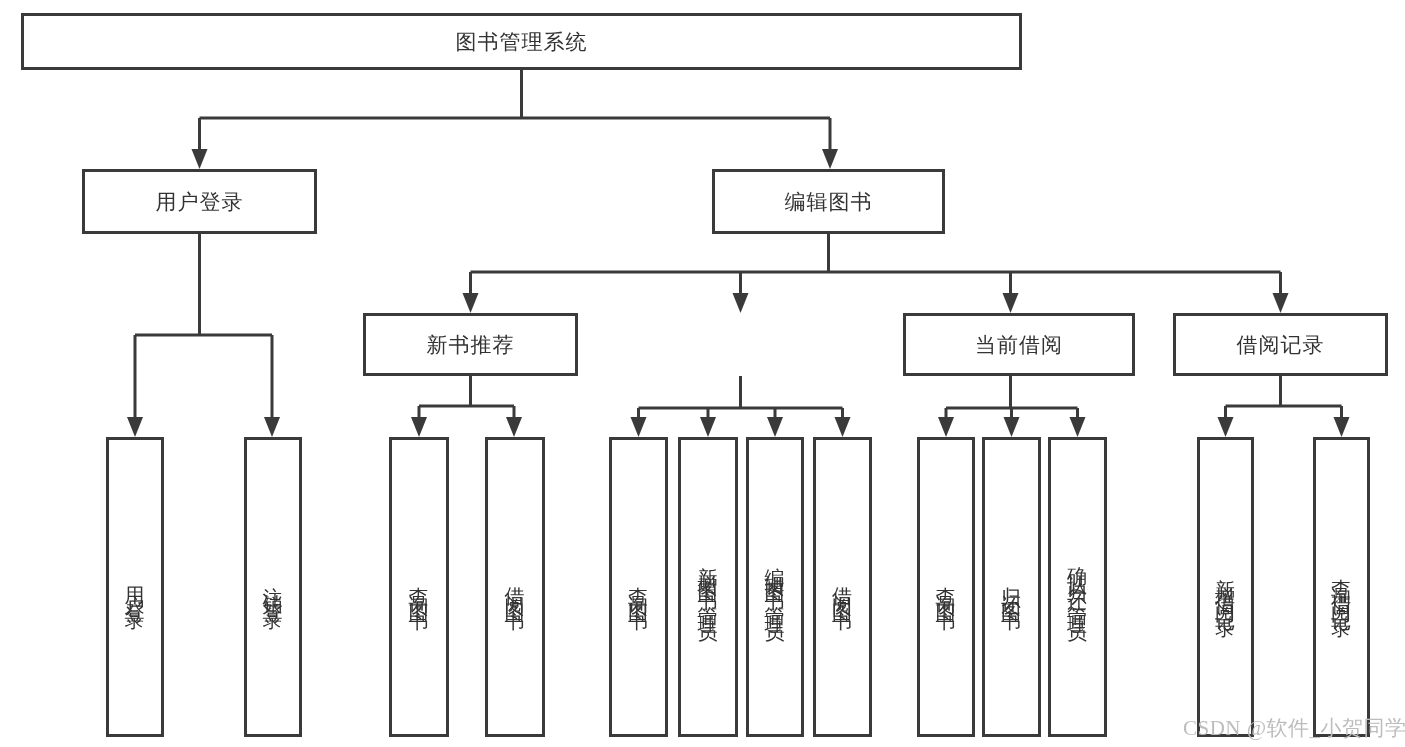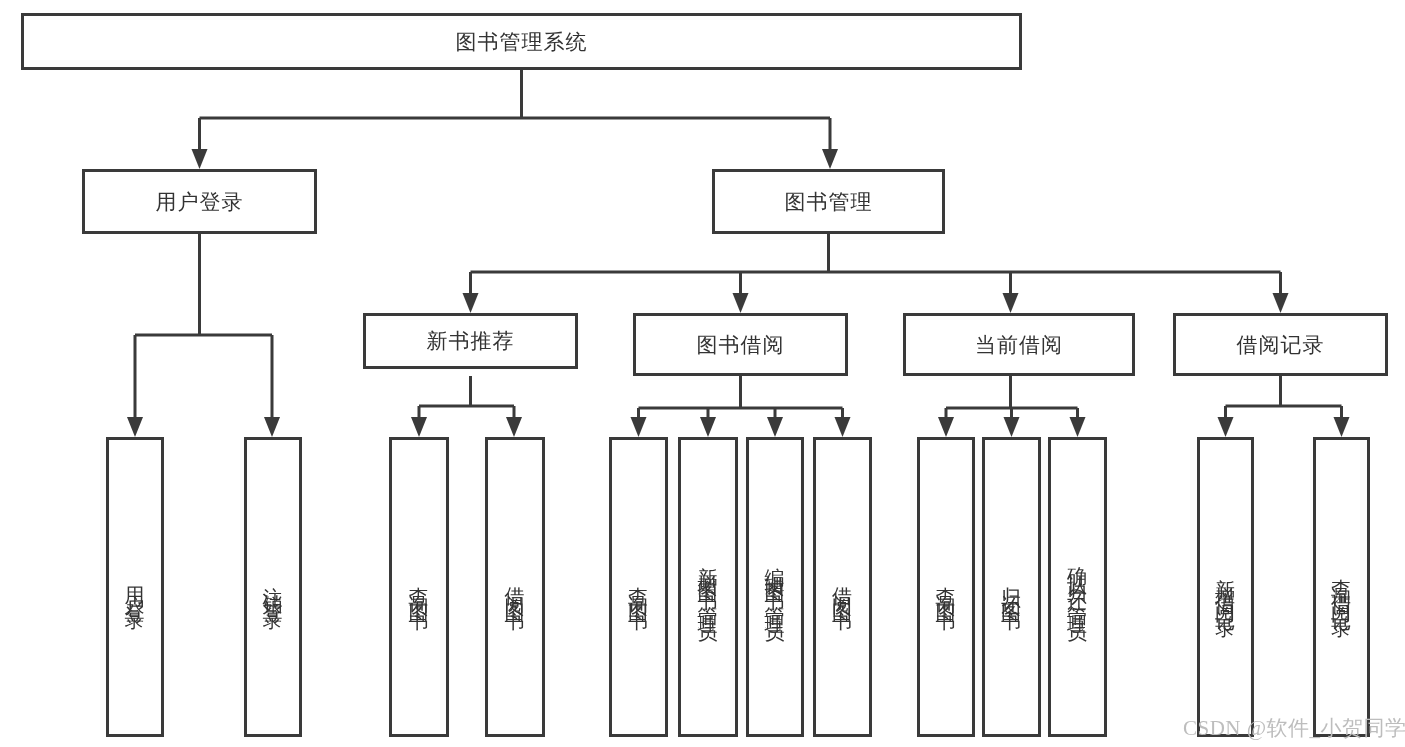--- a/index.html
+++ b/index.html
@@ -69,24 +69,23 @@
     <g>
       <path d="M1280.5 376 V406 M1225.5 406 H1341.5 M1225.5 406 V421 M1341.5 406 V421"></path>
       <polygon points="1217.5,417 1233.5,417 1225.5,437"></polygon>
       <polygon points="1333.5,417 1349.5,417 1341.5,437"></polygon>
     </g>
   </svg>
 
   <div class="box h-box" style="left:21px;top:13px;width:1001px;height:57px">图书管理系统</div>
 
   <div class="box h-box" style="left:82px;top:169px;width:235px;height:65px">用户登录</div>
-  <div class="box h-box" style="left:712px;top:169px;width:233px;height:65px">图书管理</div>
+  <div class="box h-box" style="left:712px;top:169px;width:233px;height:65px">编辑图书</div>
 
-  <div class="box h-box" style="left:363px;top:313px;width:215px;height:56px">新书推荐</div>
-  <div class="box h-box" style="left:633px;top:313px;width:215px;height:63px">图书借阅</div>
+  <div class="box h-box" style="left:363px;top:313px;width:215px;height:63px">新书推荐</div>
   <div class="box h-box" style="left:903px;top:313px;width:232px;height:63px">当前借阅</div>
   <div class="box h-box" style="left:1173px;top:313px;width:215px;height:63px">借阅记录</div>
 
   <div class="box v-box" style="left:106px;top:437px;width:58px;height:300px">用户登录</div>
   <div class="box v-box" style="left:244px;top:437px;width:58px;height:300px">注销登录</div>
 
   <div class="box v-box" style="left:389px;top:437px;width:60px;height:300px">查询图书</div>
   <div class="box v-box" style="left:485px;top:437px;width:60px;height:300px">借阅图书</div>
 
   <div class="box v-box" style="left:609px;top:437px;width:59px;height:300px">查询图书</div>

